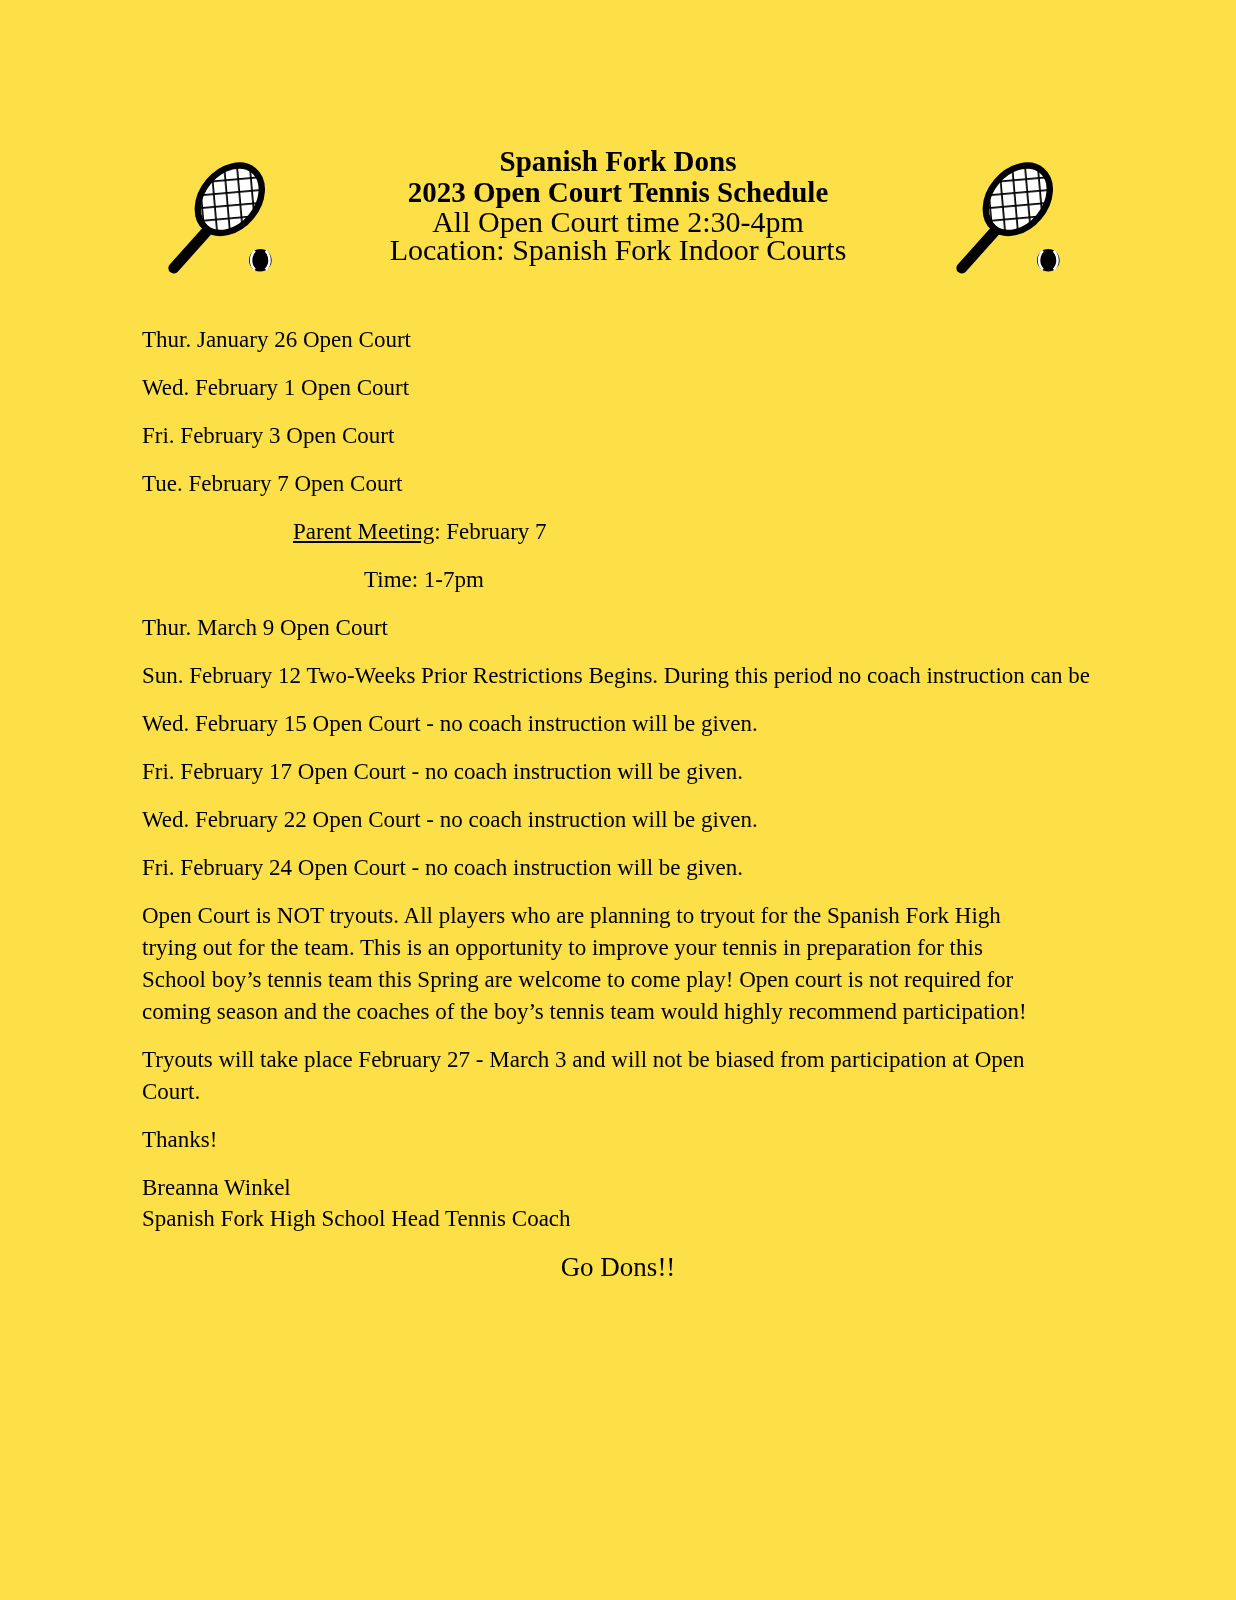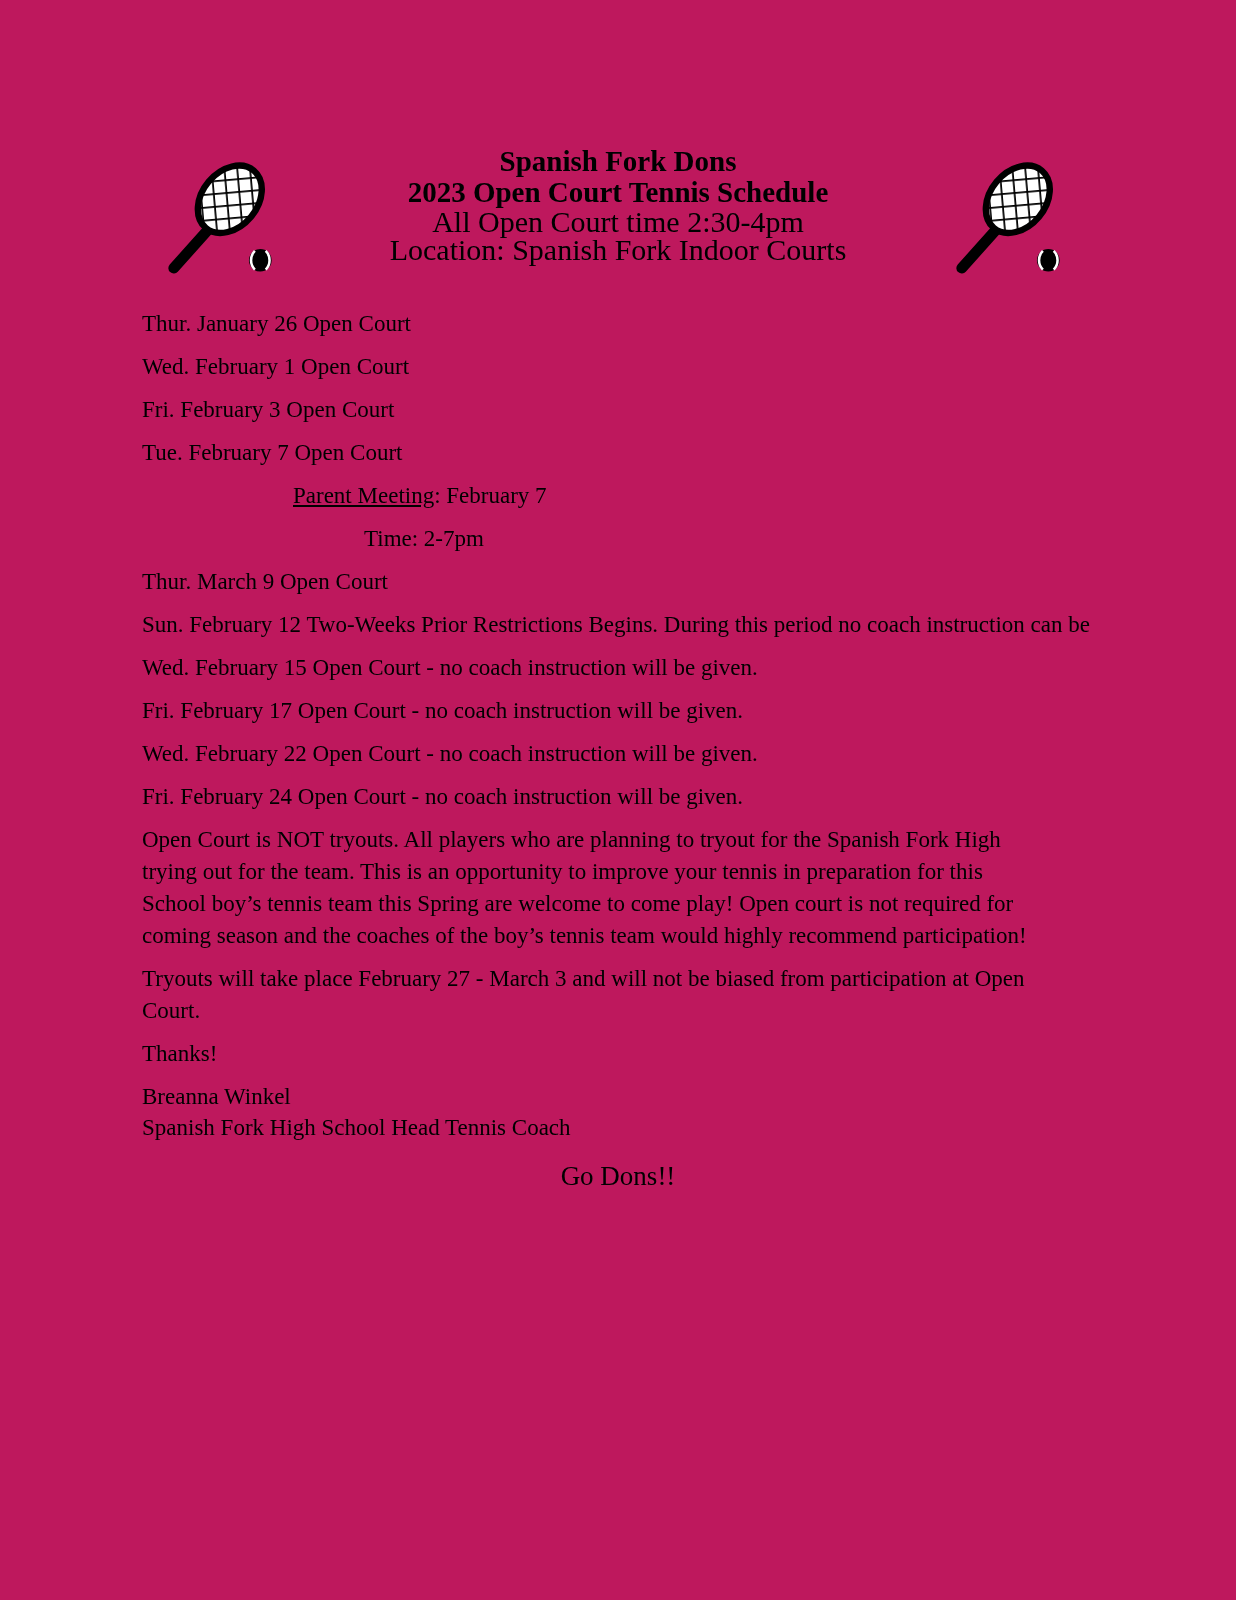--- a/index.html
+++ b/index.html
@@ -1,41 +1,41 @@
 <!DOCTYPE html>
 <html><head>
 <meta charset="utf-8">
 <style>
   * { margin:0; padding:0; box-sizing:border-box; }
   html,body { background:#888; }
   .page {
     position:relative;
     width:1236px; height:1600px;
     margin:0 auto;
-    background:#be185d;
+    background:#fde047;
     color:#000000;
     font-family:"Liberation Serif","DejaVu Serif",serif;
     overflow:hidden;
   }
   .racket-icon { position:absolute; width:118px; height:128px; }
   .racket-left  { left:160px; top:150px; }
   .racket-right { left:948px; top:150px; }
 
   .header-text {
     position:absolute; top:146px; left:0; width:1236px;
     text-align:center;
   }
   .title-line { font-weight:bold; font-size:29px; line-height:31px; }
   .subtitle-line { font-size:30px; line-height:28px; }
 
   .body-text {
     position:absolute; left:142px; top:308px; width:1040px;
     font-size:23px; line-height:32px;
   }
-  .para { margin:0 0 11px 0; }
+  .para { margin:16px 0 11px 0; }
   .indent-1 { margin-left:151px; }
   .indent-2 { margin-left:222px; }
   .u { text-decoration:underline; }
   .sig-line { line-height:31px; }
   .slogan {
     margin-top:17px; width:952px; text-align:center;
     font-size:27px; line-height:32px;
   }
 </style>
 </head>
@@ -89,21 +89,21 @@
   </div>
 
   <div class="body-text">
 
     <div class="para">Thur. January 26 Open Court</div>
     <div class="para">Wed. February 1 Open Court</div>
     <div class="para">Fri. February 3 Open Court</div>
     <div class="para">Tue. February 7 Open Court</div>
 
     <div class="para indent-1"><span class="u">Parent Meeting</span><span>: February 7</span></div>
-    <div class="para indent-2">Time: 2-7pm</div>
+    <div class="para indent-2">Time: 1-7pm</div>
 
     <div class="para">Thur. March 9 Open Court</div>
 
     <div class="para">
       <div>Sun. February 12 Two-Weeks Prior Restrictions Begins. During this period no coach instruction can be</div>
     </div>
 
     <div class="para">Wed. February 15 Open Court - no coach instruction will be given.</div>
     <div class="para">Fri. February 17 Open Court - no coach instruction will be given.</div>
     <div class="para">Wed. February 22 Open Court - no coach instruction will be given.</div>

